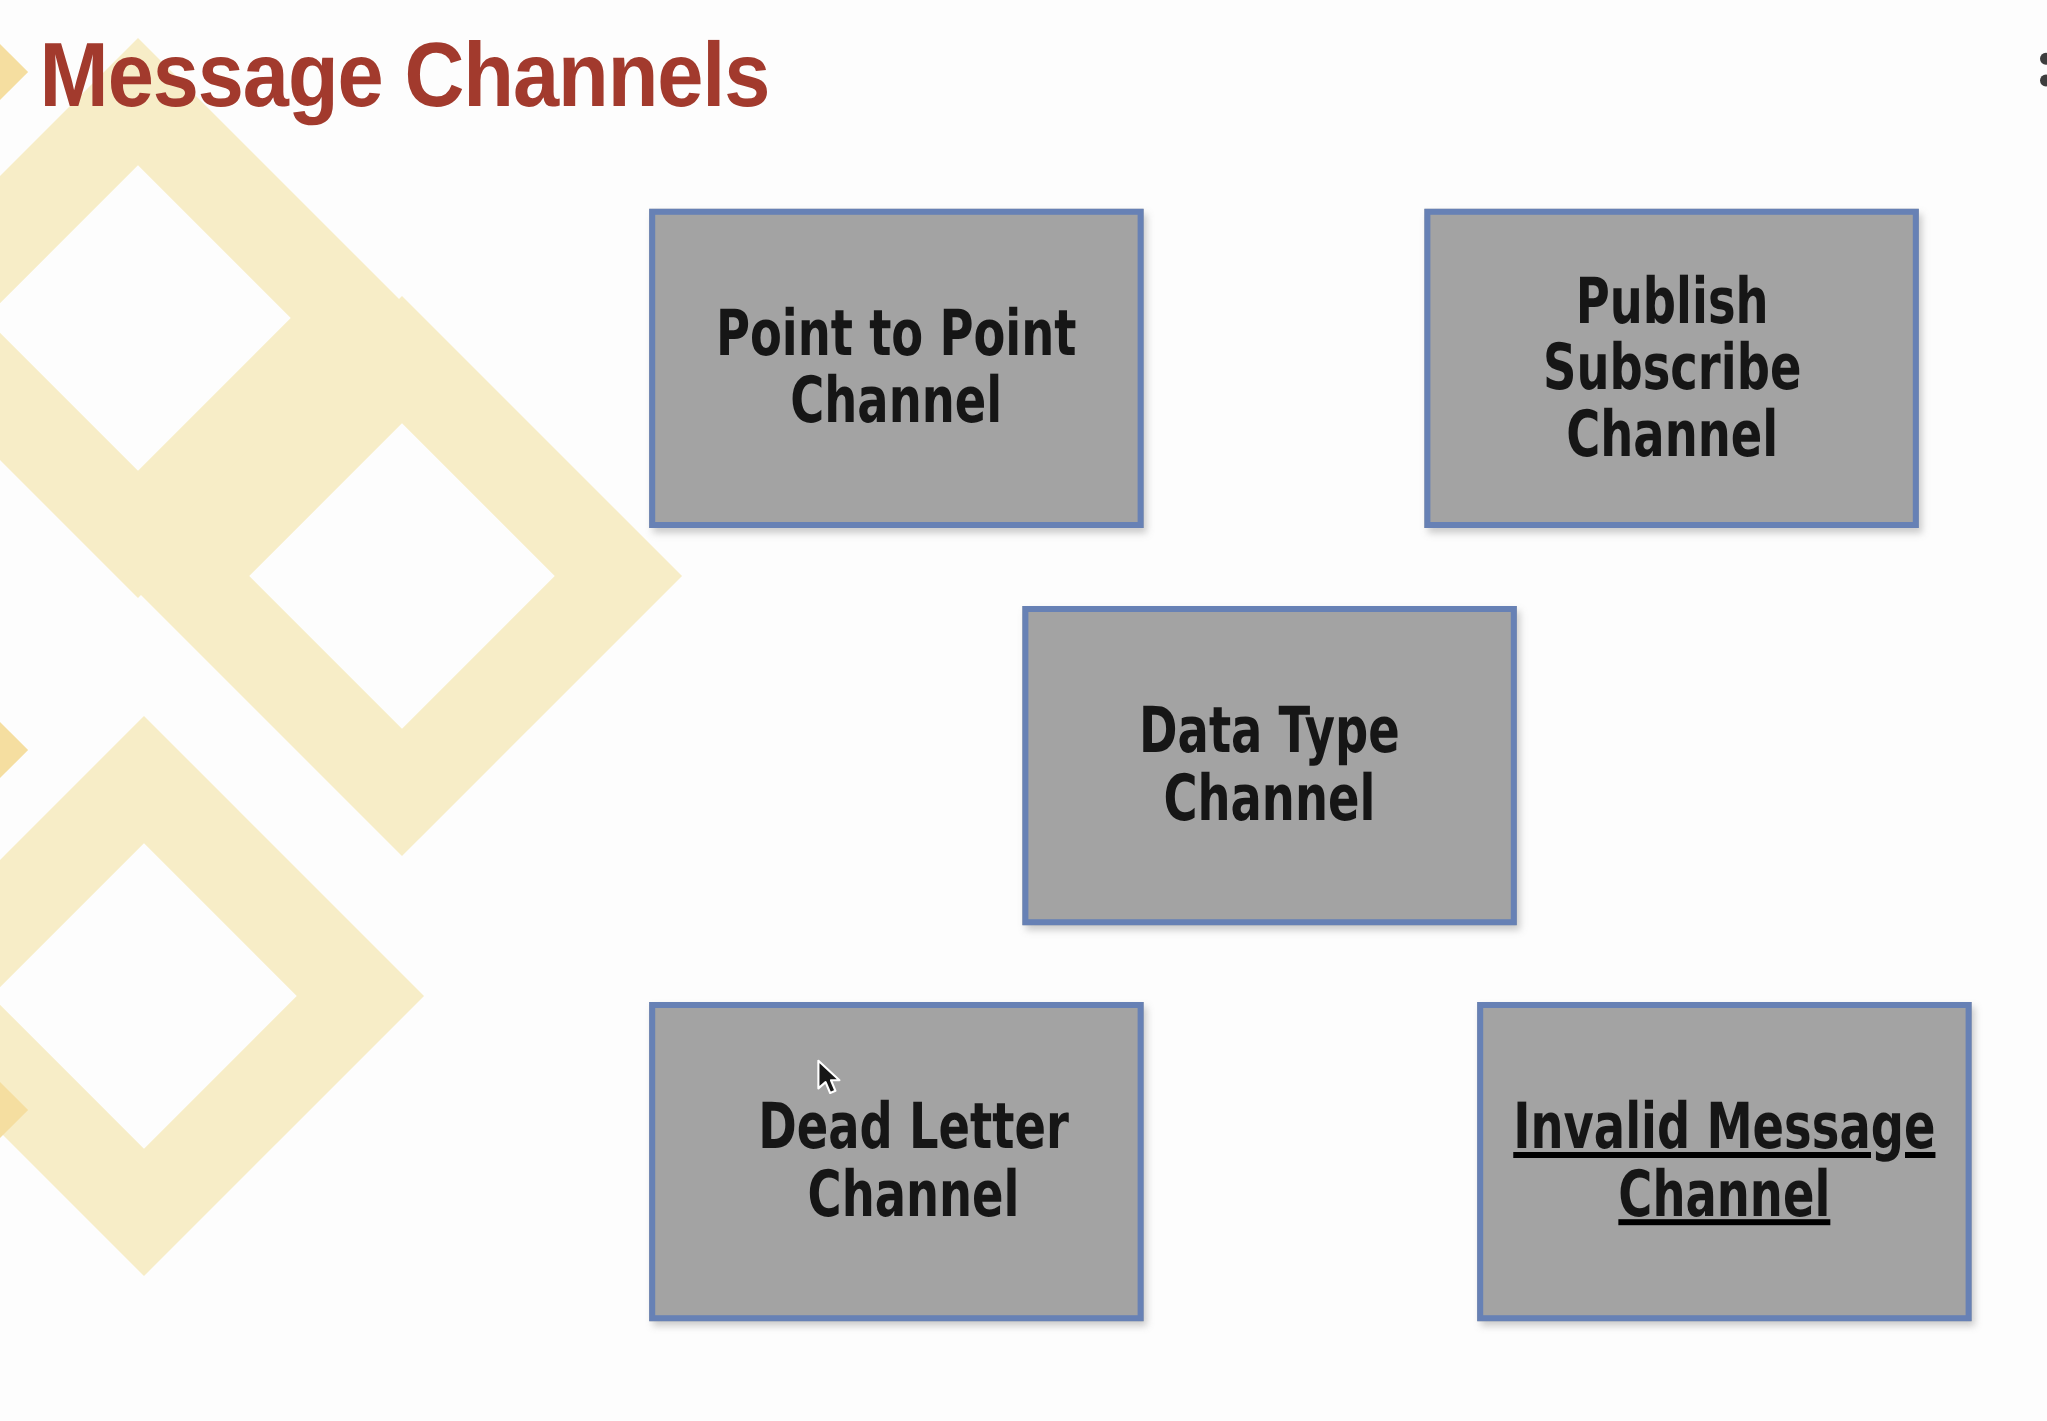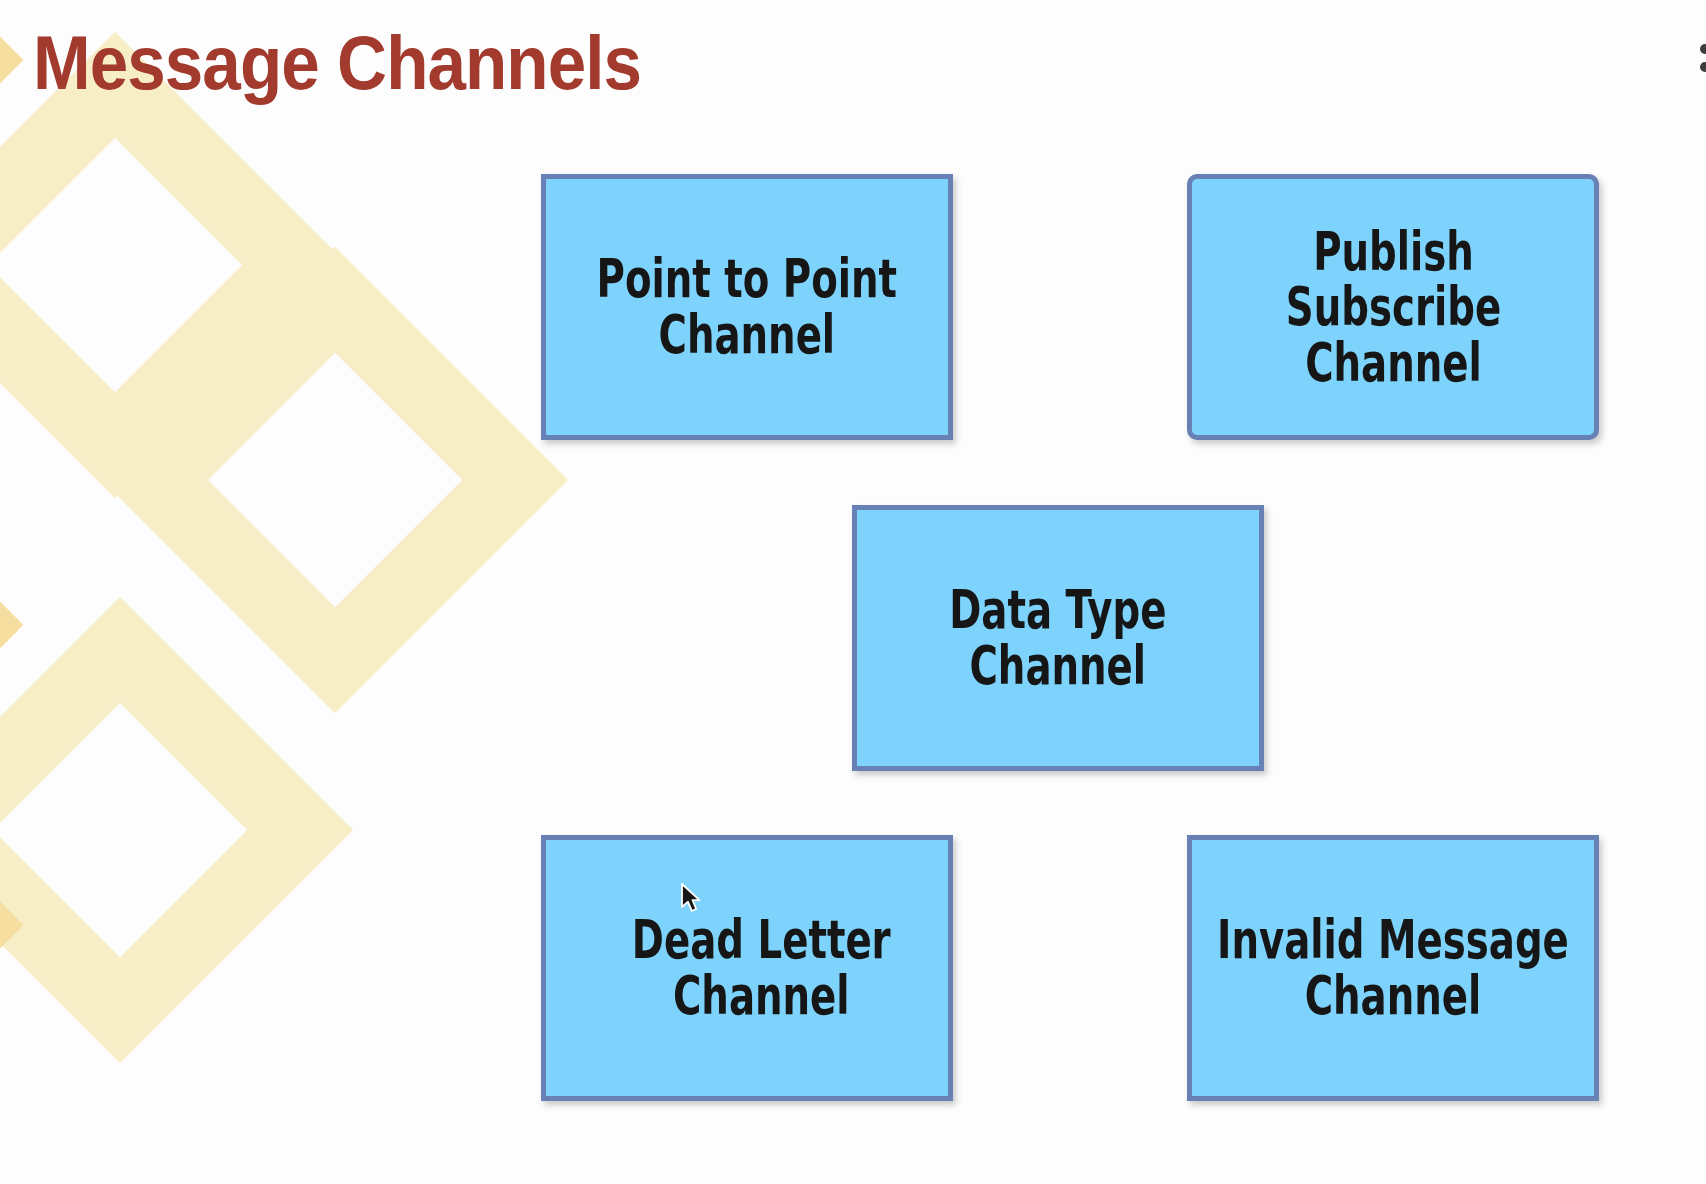--- a/index.html
+++ b/index.html
@@ -36,29 +36,29 @@
     font-weight:bold; font-size:76px; line-height:76px; letter-spacing:-1px;
     color:var(--title-red, #A23A2D);
     transform:scaleX(0.91); transform-origin:0 50%;
     white-space:pre;
   }
 
   
   .channel-box {
     position:absolute; width:412px; height:266px; box-sizing:border-box;
     border:5px solid var(--box-border, #6781B5);
-    background:#7dd3fc; z-index:1;
+    background:#a3a3a3; z-index:1;
     display:flex; align-items:center; justify-content:center;
     box-shadow:3px 4px 6px rgba(110,110,110,0.35);
   }
   .pos-1 { left:541px;  top:174px; }
-  .pos-2 { left:1187px; top:174px;border-radius:10px; }
+  .pos-2 { left:1187px; top:174px; }
   .pos-3 { left:852px;  top:505px; }
   .pos-4 { left:541px;  top:835px;padding-left:29px; }
-  .pos-5 { left:1187px; top:835px; }
+  .pos-5 { left:1231px; top:835px;text-decoration:underline; }
 
   .box-label {
     font-family:"DejaVu Sans", sans-serif;
     font-weight:bold; font-size:53px; line-height:1.05;
     color:var(--box-text, #161616);
     text-align:center; white-space:pre;
     transform:scaleX(0.73);
   }
 
   

